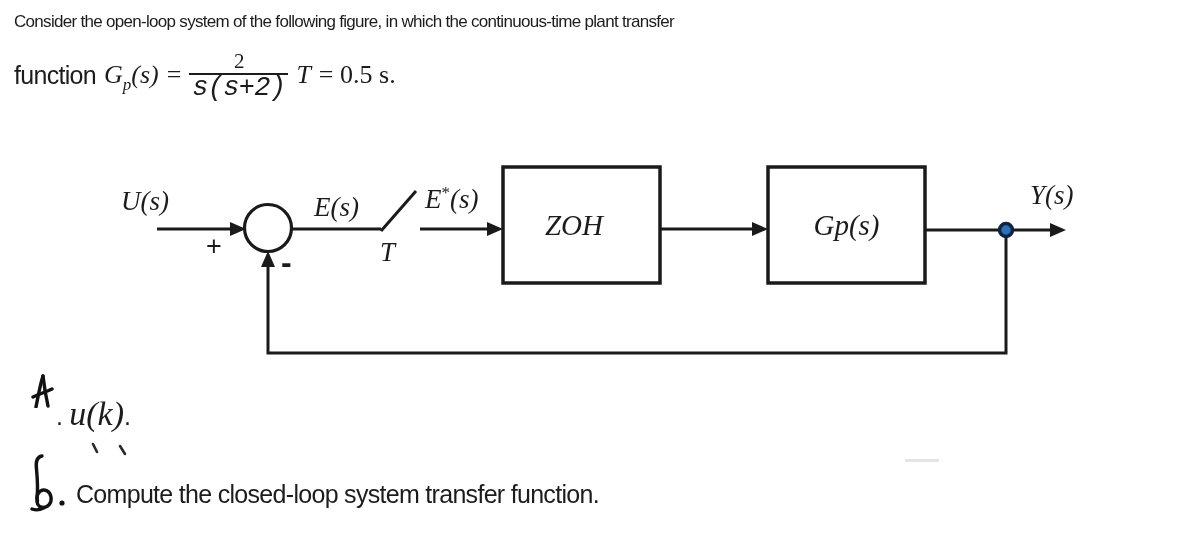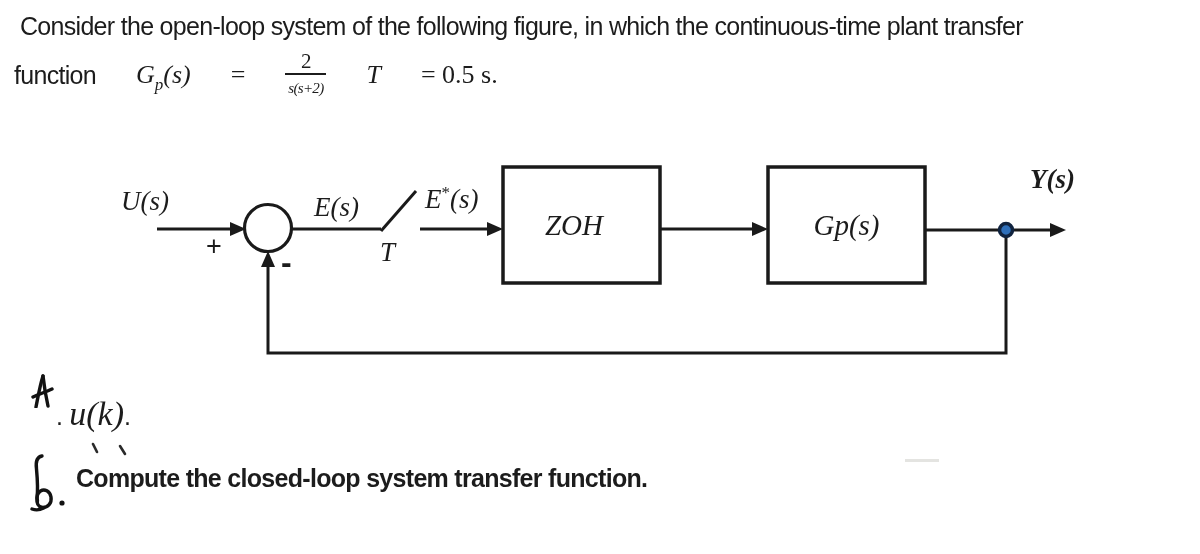--- a/index.html
+++ b/index.html
@@ -2,36 +2,36 @@
 <html><head>
 <meta charset="utf-8">
 <style>
   html,body{margin:0;padding:0;background:#ffffff;}
   .page{
     position:relative;width:1200px;height:554px;background:#ffffff;
     font-family:"Liberation Sans",sans-serif;color:#1c1c1c;overflow:hidden;
   }
   
   .intro-line1{
-    position:absolute;left:20px;top:12px;font-size:25px;letter-spacing:-0.7px;
+    position:absolute;left:14px;top:12px;font-size:17px;letter-spacing:-0.7px;
     white-space:nowrap;
   }
   .intro-line2{
     position:absolute;left:14px;top:44px;height:62px;display:flex;align-items:center;
-    font-size:25px;letter-spacing:-0.7px;white-space:nowrap;gap:32px;
+    font-size:25px;letter-spacing:-0.7px;white-space:nowrap;
   }
   .intro-line2 .gap-r{margin-right:8px;}
   .math{font-family:"Liberation Serif",serif;font-style:italic;letter-spacing:0;}
   .math-up{font-family:"Liberation Serif",serif;font-style:normal;letter-spacing:0;}
   .m26{font-size:26px;}
   .sub-p{font-size:17px;position:relative;top:7px;font-style:italic;}
   .frac{display:inline-flex;flex-direction:column;align-items:center;margin:0 8px 0 6px;}
   .frac .num{font-family:"Liberation Serif",serif;font-size:21px;line-height:22px;}
   .frac .bar{width:100%;height:2px;background:#1c1c1c;margin:1px 0 2px 0;}
-  .frac .den{font-family:Liberation Serif, serif;font-style:italic;font-size:15px;line-height:23px;padding:0 3px;}
+  .frac .den{font-family:Liberation Mono, monospace;font-style:italic;font-size:27px;line-height:23px;padding:0 3px;}
   
   .diagram-svg{position:absolute;left:0;top:0;}
   .dlabel{
     position:absolute;font-family:"Liberation Serif",serif;font-style:italic;
     font-size:27px;white-space:nowrap;
   }
   .sign{position:absolute;font-family:"Liberation Sans",sans-serif;font-style:normal;}
   .block-label{
     position:absolute;display:flex;align-items:center;justify-content:center;
     font-family:"Liberation Serif",serif;font-style:italic;font-size:29px;
@@ -116,21 +116,21 @@
   </svg>
 
   <div class="dlabel" style="left:121px;top:186px;">U(s)</div>
   <div class="sign" style="left:206px;top:231px;font-size:27px;">+</div>
   <div class="sign" style="left:281px;top:244px;font-size:32px;font-weight:bold;">-</div>
   <div class="dlabel" style="left:314px;top:192px;">E(s)</div>
   <div class="dlabel" style="left:380px;top:237px;">T</div>
   <div class="dlabel" style="left:425px;top:184px;"><span>E</span><span class="sup-star">*</span><span>(s)</span></div>
   <div class="block-label" style="left:503px;top:167px;width:142px;height:116px;">ZOH</div>
   <div class="block-label" style="left:768px;top:167px;width:157px;height:116px;">Gp(s)</div>
-  <div class="dlabel" style="left:1030px;top:164px;font-weight:bold;">Y(s)</div>
+  <div class="dlabel" style="left:1030px;top:180px;">Y(s)</div>
 
   <svg class="task-glyph" style="left:31px;top:374px;" width="26" height="34" viewBox="0 0 26 34" aria-label="A">
     <g fill="none" stroke="#121212" stroke-width="3.4" stroke-linecap="round">
       <path d="M5,33 C7,23 9,11 12,2"></path>
       <path d="M12,2 C13,11 15,23 17,32"></path>
       <path d="M2,23 C8,20 15,18 21,15"></path>
     </g>
   </svg>
   <div class="task-row" style="left:56px;top:395px;">
     <span>.</span>
@@ -139,18 +139,18 @@
   </div>
 
   <svg class="task-glyph" style="left:29px;top:453px;" width="40" height="60" viewBox="0 0 40 60" aria-label="B.">
     <g fill="none" stroke="#121212" stroke-width="3.4" stroke-linecap="round">
       <path d="M13,3 C8,4 6.5,9 7.5,16 C8.5,27 9,37 8,45 C7.5,50 8.5,53.5 13,54.5"></path>
       <path d="M13,54.5 C19,55 23,50 22,44 C21,38 15.5,35.5 11.5,38 C8.5,40 7.5,44 8.5,48"></path>
       <path d="M3,56 C7,57.5 11,57 14.5,55"></path>
     </g>
     <circle cx="33" cy="50" r="2.6" fill="#121212"></circle>
   </svg>
-  <div class="task-row" style="left:76px;top:464px;font-weight:bold;">
+  <div class="task-row" style="left:76px;top:480px;">
     <span>Compute the closed-loop system transfer function</span>
     <span>.</span>
   </div>
 
 </div>
 
 </body></html>

